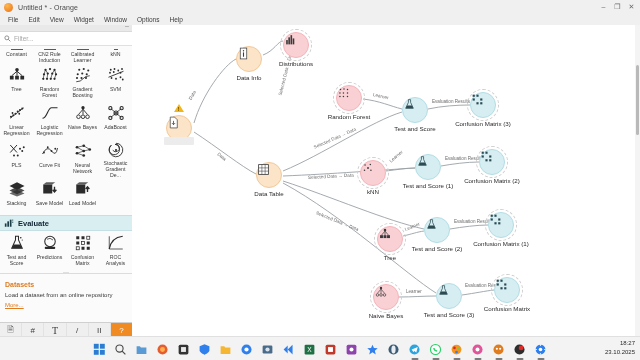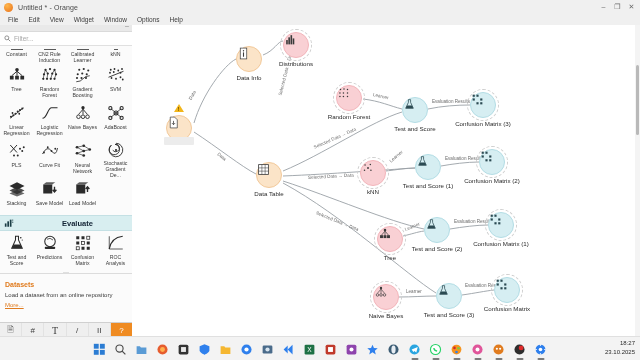--- a/index.html
+++ b/index.html
@@ -40,21 +40,21 @@
   .grid{display:grid;grid-template-columns:repeat(4,1fr);}
   .cell{display:flex;flex-direction:column;align-items:center;justify-content:flex-start;
     padding:2px 0 2px;height:38px;box-sizing:border-box;}
   .cell .gl{width:22px;height:20px;display:flex;align-items:center;justify-content:center;}
   .cell .cap{font-size:5.2px;line-height:6px;color:#3b3b3b;text-align:center;
     margin-top:1px;max-width:31px;word-wrap:break-word;}
 
   .cat-header{height:14px;background:#d8eef0;display:flex;align-items:center;
     gap:4px;padding-left:4px;border-top:1px solid #c4e0e4;border-bottom:1px solid #c4e0e4;}
   .cat-header .ch-ico{width:10px;height:10px;display:flex;align-items:center;justify-content:center;}
-  .cat-header .ch-txt{font-size:7.5px;color:#123;font-weight:600;margin-left:44px;}
+  .cat-header .ch-txt{font-size:7.5px;color:#123;font-weight:600;}
 
   .pal-cutline{height:4px;border-top:1px solid #dcdcdc;position:relative;background:#fbfbfb;}
   .pal-cutline::after{content:"—";position:absolute;left:50%;top:-5px;transform:translateX(-50%);
     font-size:6px;color:#b5b5b5;}
 
   .ds-panel{padding:3px 5px 0;}
   .ds-title{font-size:7px;font-weight:700;color:#e07b1e;}
   .ds-desc{font-size:6px;color:#3c3c3c;margin-top:3px;line-height:8px;}
   .ds-more{font-size:6px;color:#e07b1e;margin-top:3px;text-decoration:underline;}
 

